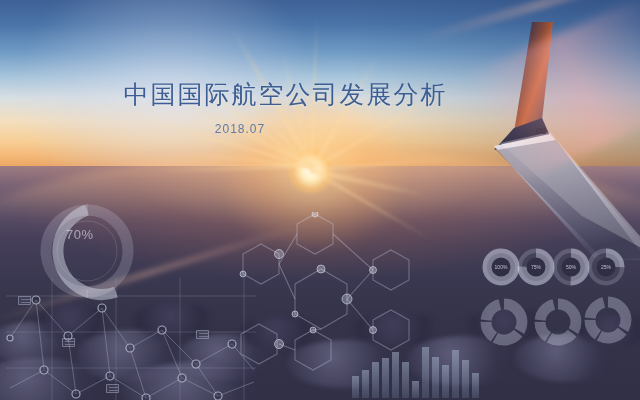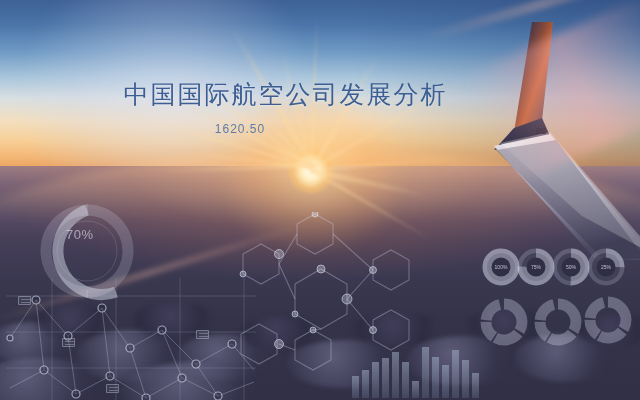--- a/index.html
+++ b/index.html
@@ -224,21 +224,21 @@
 
       <path d="M30,133 L80,122 L175,232 L175,240 L112,206 Z" fill="rgba(255,255,255,.30)"></path>
 
       <path d="M26,140 L86,130 L175,248 L134,250 Z" fill="rgba(40,38,66,.28)"></path>
 
       <rect x="66" y="118" width="10" height="6" rx="1.5" fill="#232338"></rect>
     </svg>
   </div>
 
   <div class="title">中国国际航空公司发展分析</div>
-  <div class="subtitle">1620.50</div>
+  <div class="subtitle">2018.07</div>
 
   <div class="info">
 
     <svg width="110" height="110" viewBox="0 0 110 110" style="position:absolute;left:32px;top:196px;">
       <circle cx="55" cy="55" r="41" fill="none" stroke="rgba(220,222,238,.20)" stroke-width="11"></circle>
       <path d="M55 14 A41 41 0 1 0 84 96" fill="none" stroke="rgba(225,228,242,.45)" stroke-width="11" stroke-linecap="butt"></path>
       <circle cx="55" cy="55" r="30" fill="none" stroke="rgba(220,222,238,.16)" stroke-width="1"></circle>
       <line x1="55" y1="8" x2="55" y2="16" stroke="rgba(225,228,242,.30)" stroke-width="1"></line>
       <line x1="55" y1="94" x2="55" y2="102" stroke="rgba(225,228,242,.30)" stroke-width="1"></line>
     </svg>

